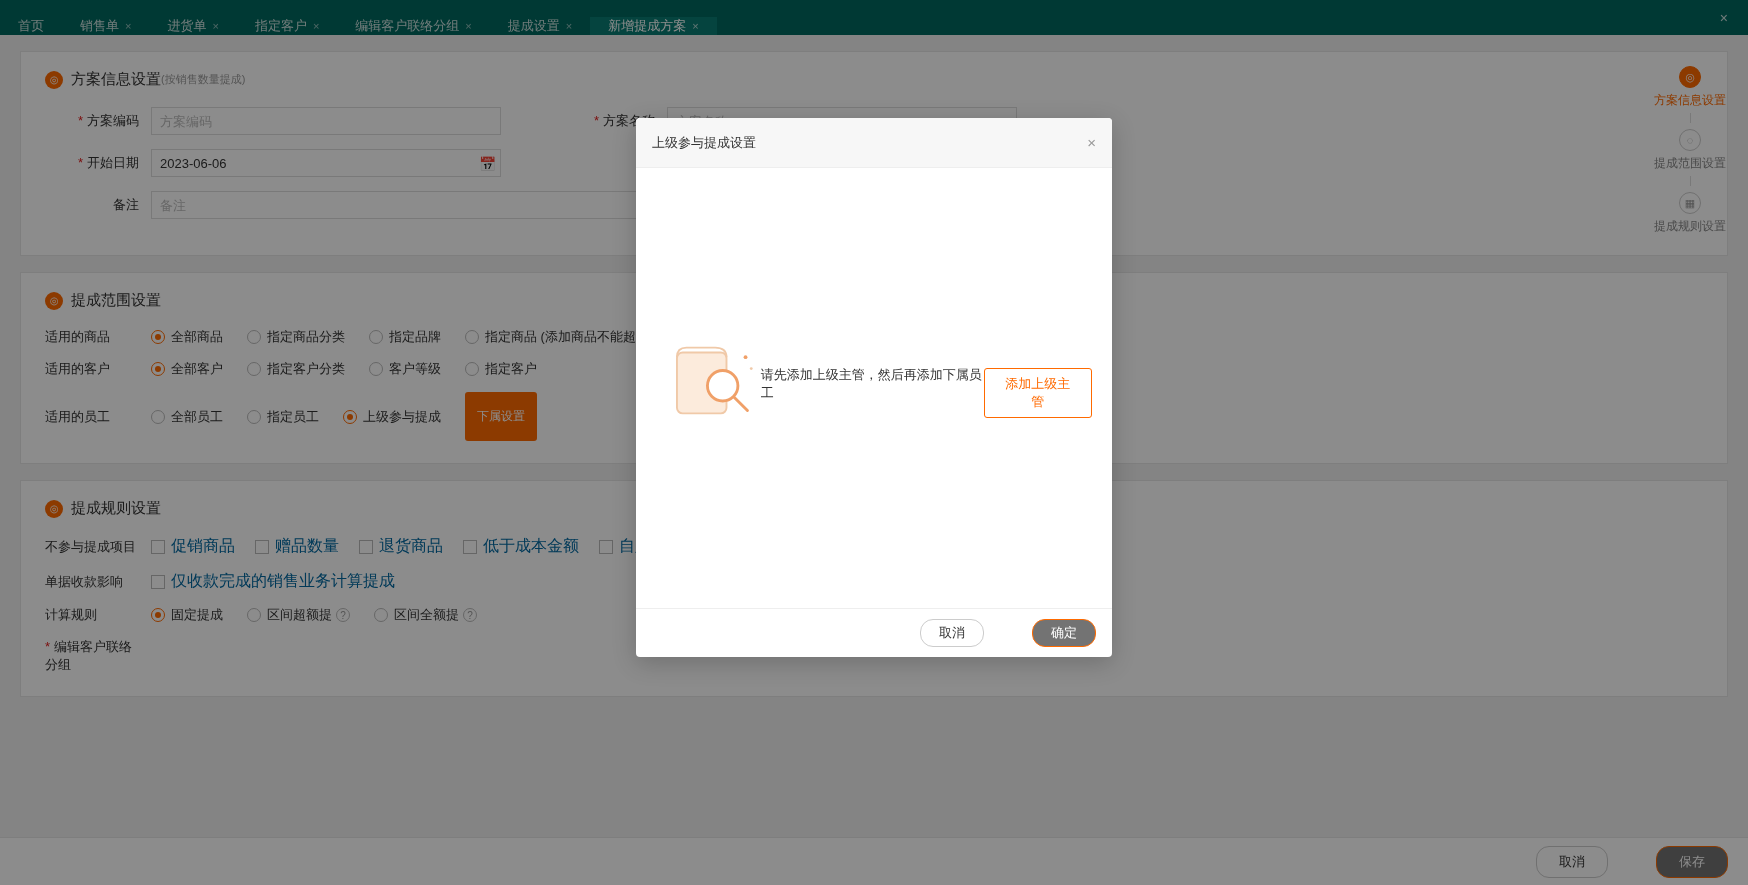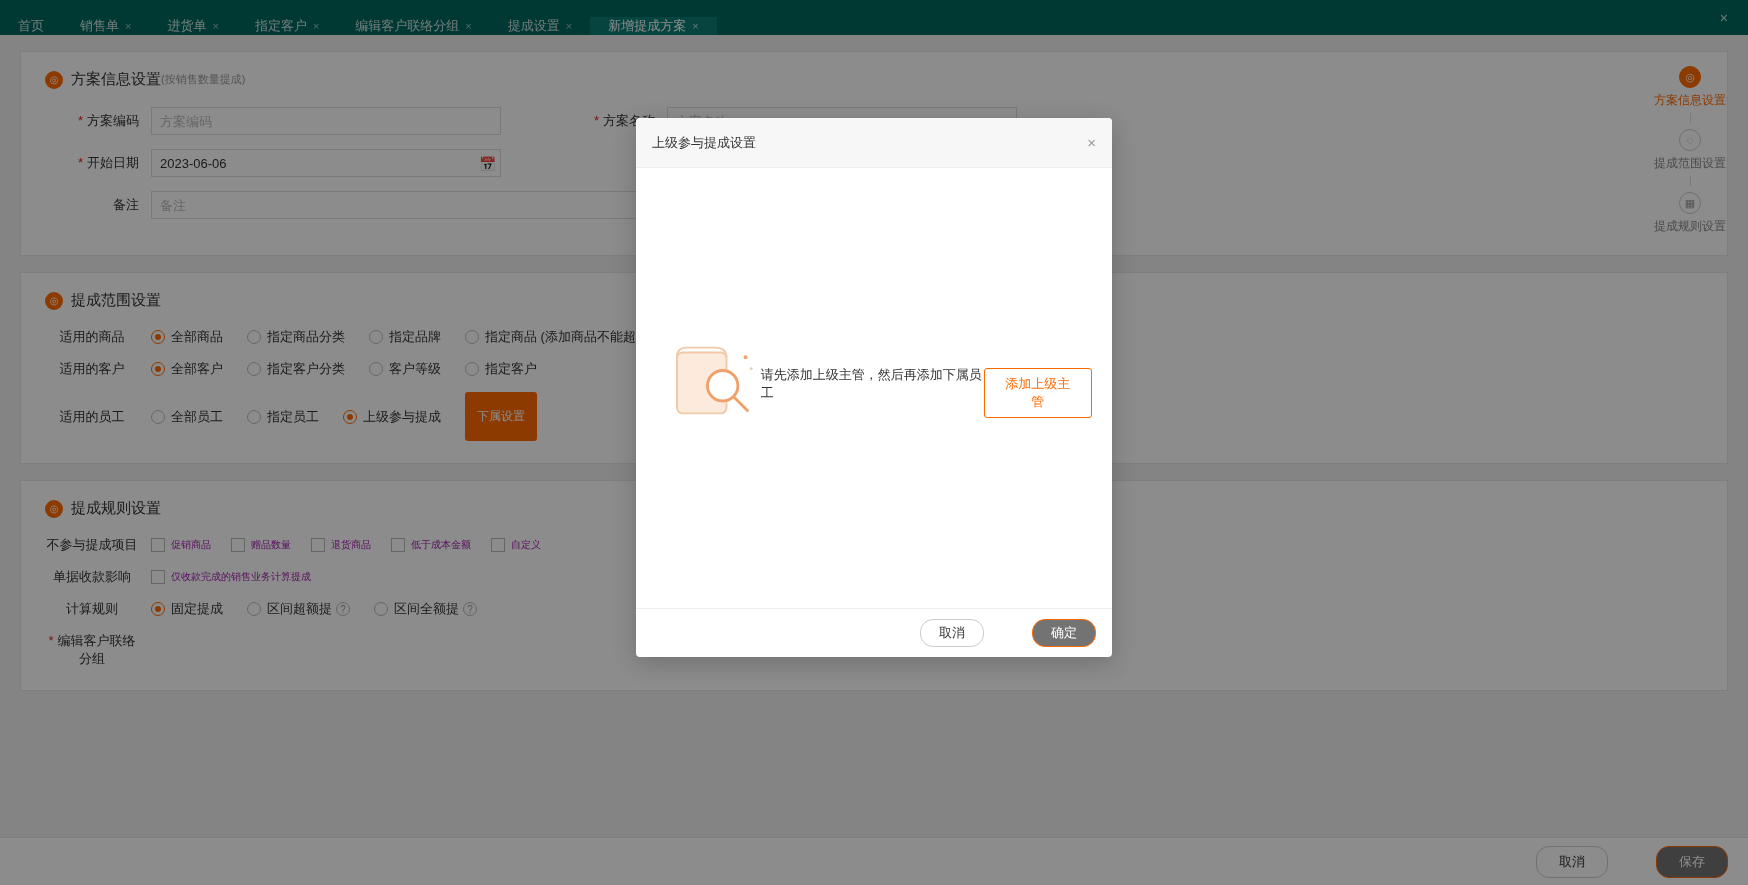--- a/index.html
+++ b/index.html
@@ -23,29 +23,29 @@
 .label { width: 106px; text-align: right; padding-right: 12px; color: #333; font-size: 13px; }
 .req::before { content: "*"; color: #e02020; margin-right: 4px; }
 .input { height: 28px; border: 1px solid #ddd; padding: 0 8px; font-size: 13px; color: #333; background: #fff; }
 .input.w350 { width: 350px; }
 .input.wlong { width: 800px; }
 .input::placeholder { color: #bbb; }
 .date-icon { width: 14px; height: 14px; margin-left: -22px; color: #ff6a00; font-size: 14px; pointer-events: none; }
 
 
 .radio-line { display: flex; align-items: center; margin-bottom: 14px; }
-.rlabel { width: 106px; text-align: center; padding-right: 12px; color: #333; font-size: 13px; }
+.rlabel { width: 106px; text-align: left; padding-right: 12px; color: #333; font-size: 13px; }
 .radio-opt { display: inline-flex; align-items: center; margin-right: 24px; font-size: 13px; color: #333; cursor: pointer; }
 .radio-opt .r { width: 14px; height: 14px; border: 1px solid #bbb; border-radius: 50%; margin-right: 6px; position: relative; }
 .radio-opt.sel .r { border-color: #ff6a00; }
 .radio-opt.sel .r::after { content: ""; position: absolute; left: 3px; top: 3px; width: 6px; height: 6px; background: #ff6a00; border-radius: 50%; }
 .btn-orange { background: #ff6a00; color: #fff; border: none; padding: 16px 12px; font-size: 12px; border-radius: 3px; cursor: pointer; }
 
 
-.check-opt { display: inline-flex; align-items: center; margin-right: 20px; font-size: 10px; color: #a21caf; cursor: pointer; }
+.check-opt { display: inline-flex; align-items: center; margin-right: 20px; font-size: 16px; color: #0369a1; cursor: pointer; }
 .check-opt .c { width: 14px; height: 14px; border: 1px solid #bbb; margin-right: 6px; }
 .help-icon { display: inline-flex; width: 14px; height: 14px; border: 1px solid #bbb; border-radius: 50%; align-items: center; justify-content: center; font-size: 10px; color: #999; margin-left: 4px; }
 
 
 .anchor-nav { position: absolute; right: 22px; top: 66px; width: 72px; text-align: center; }
 .anchor-item { margin-bottom: 14px; font-size: 12px; color: #888; position: relative; }
 .anchor-item .aicon { width: 22px; height: 22px; border-radius: 50%; margin: 0 auto 4px auto; display: flex; align-items: center; justify-content: center; border: 1px solid #ccc; font-size: 11px; color: #999; }
 .anchor-item.active { color: #ff6a00; }
 .anchor-item.active .aicon { background: #ff6a00; border-color: #ff6a00; color: #fff; }
 .anchor-line { width: 1px; height: 10px; background: #ddd; margin: -10px auto 6px auto; }

